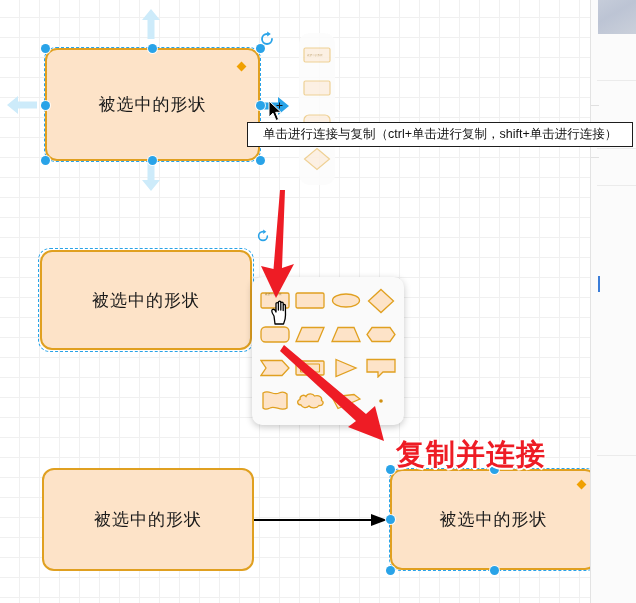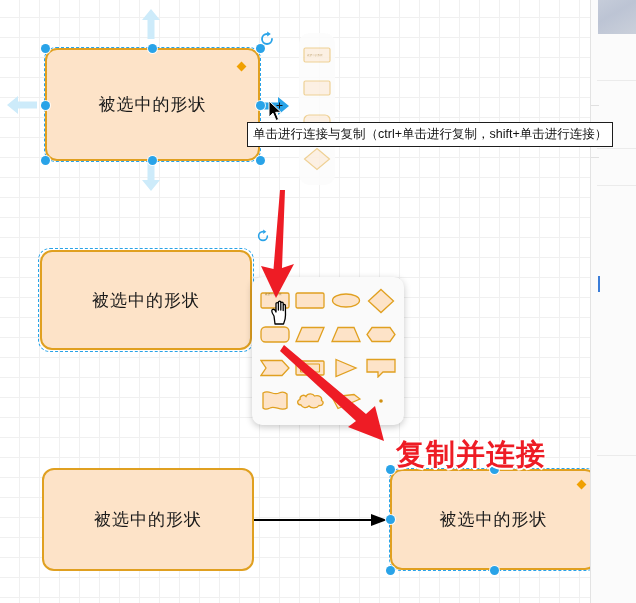--- a/index.html
+++ b/index.html
@@ -130,21 +130,21 @@
   
   .dir-arrow { position: absolute; }
   .dir-arrow svg { display: block; }
 
   
   #tooltip {
     position: absolute;
     left: 247px; top: 122px;
     height: 25px;
     box-sizing: border-box;
-    padding: 0 5px;
+    padding: 0 15px;
     background: #ffffff;
     border: 1px solid #1d1d1d;
     display: flex;
     align-items: center;
     white-space: nowrap;
     font-size: 12.5px;
     color: #111;
     z-index: 60;
   }
 

